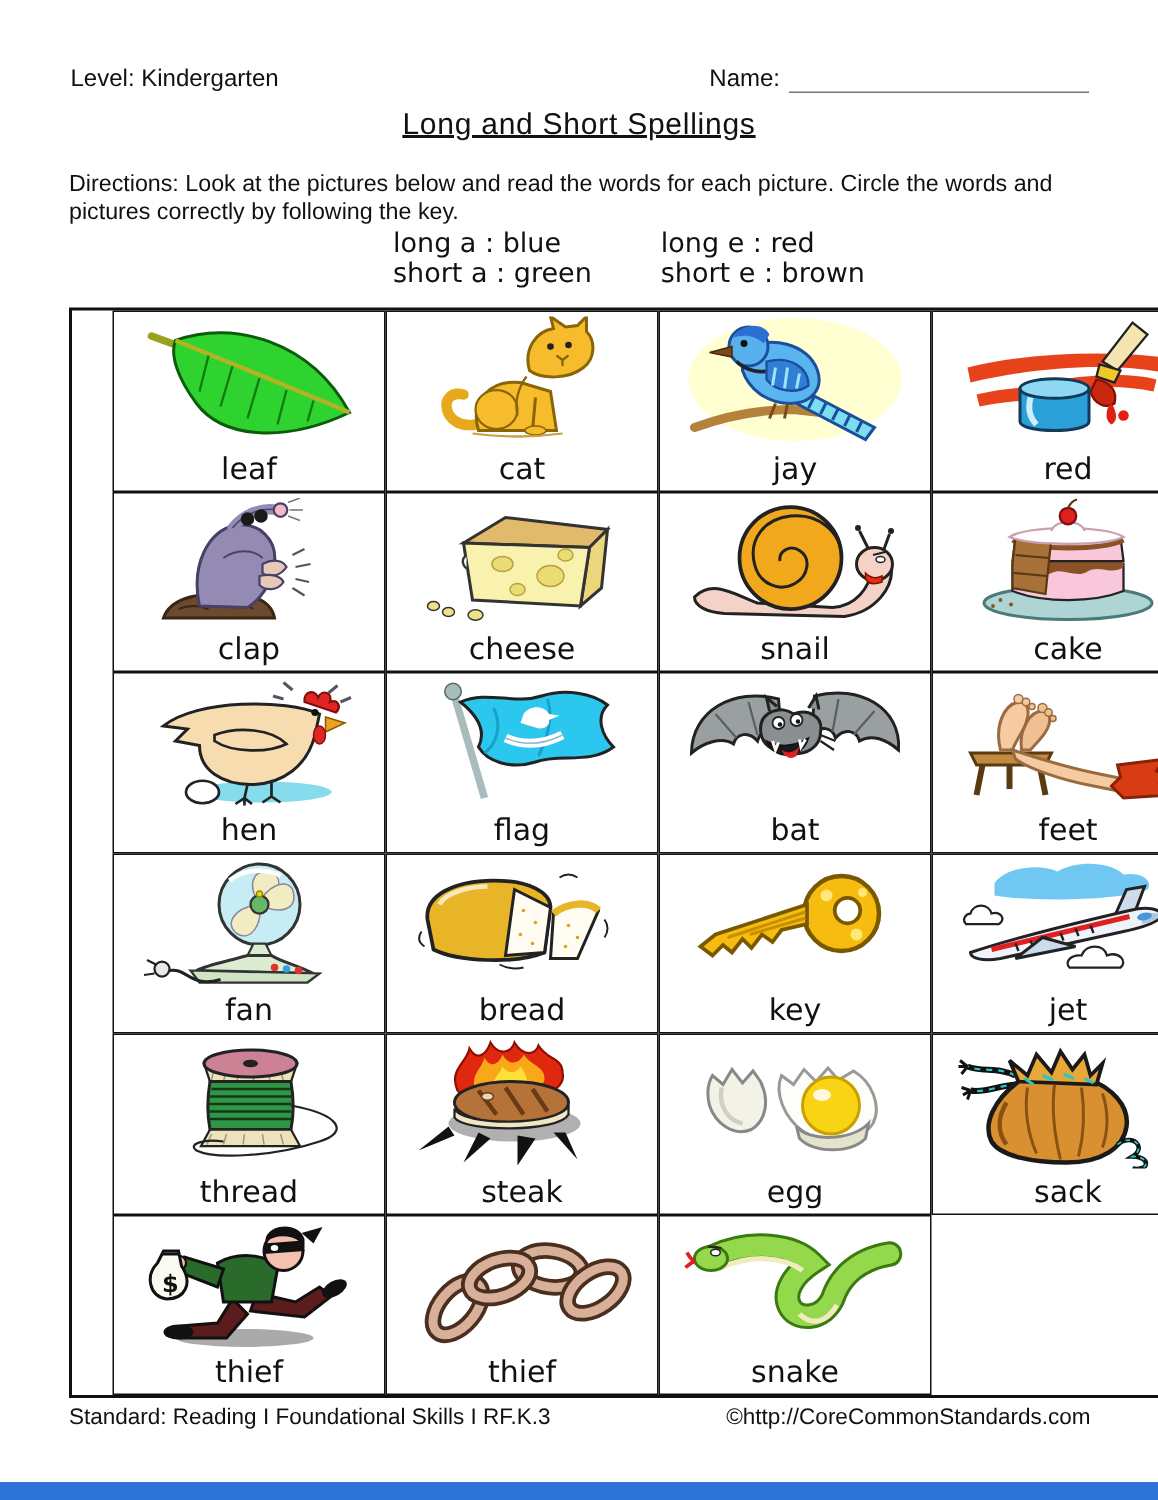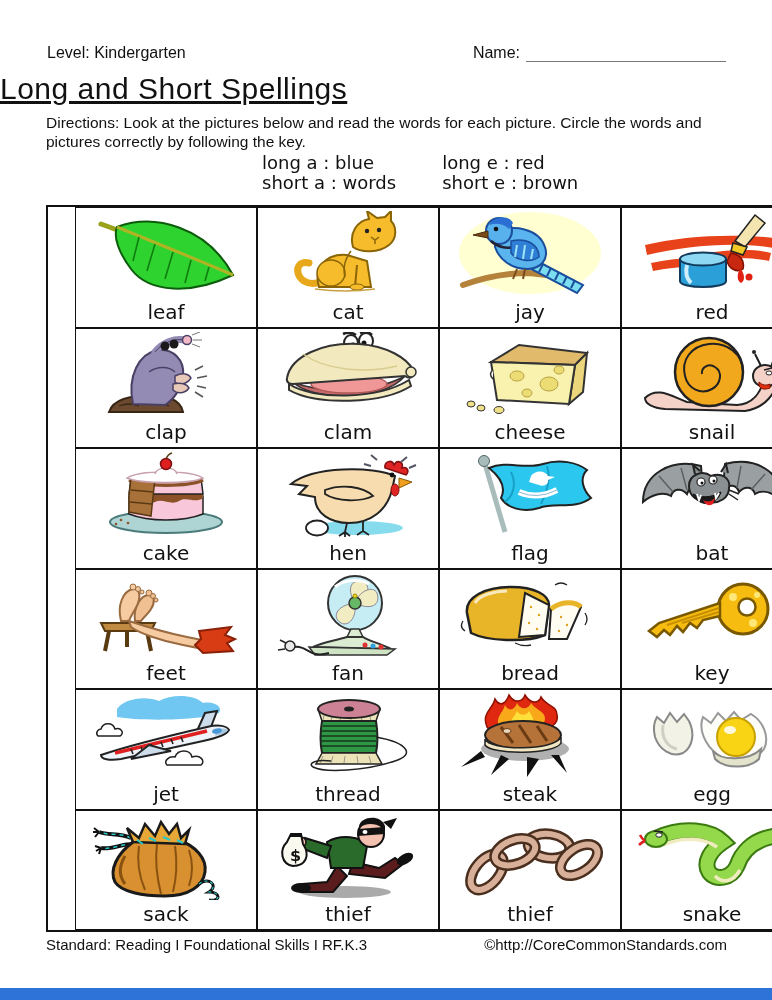--- a/index.html
+++ b/index.html
@@ -2,22 +2,22 @@
 <html><head>
 <meta charset="utf-8">
 <style>
   html,body{margin:0;padding:0;}
   body{width:772px;height:1000px;background:#fff;position:relative;
        font-family:"Liberation Sans",sans-serif;color:#111;overflow:hidden;}
   .hdr{position:absolute;top:44px;left:47px;right:46px;display:flex;
        justify-content:space-between;font-size:16px;}
   .namewrap{display:flex;align-items:flex-end;gap:6px;}
   .nameline{display:inline-block;width:200px;border-bottom:1.5px solid #777;height:16px;}
-  .title{position:absolute;top:72px;left:0;width:772px;
-         font-size:30px;text-decoration:underline;letter-spacing:.5px;}
+  .title{position:absolute;top:72px;left:0;width:772px;text-align:center;
+         font-size:20px;text-decoration:underline;letter-spacing:.5px;}
   .dirs{position:absolute;top:113px;left:46px;width:692px;font-size:15.5px;line-height:19px;}
   .dirs b{font-weight:normal;}
   .key{position:absolute;top:153px;left:262px;display:flex;gap:46px;
        font-family:"DejaVu Sans",sans-serif;font-size:18px;line-height:20px;}
   .key .col div{white-space:nowrap;}
   .grid{position:absolute;top:205px;left:46px;width:759px;height:727px;
         display:grid;grid-template-columns:repeat(4,1fr);grid-template-rows:repeat(6,1fr);
         border:2.5px solid #111;box-sizing:border-box;padding-left:27px;}
   .cell{border:1.2px solid #111;display:flex;flex-direction:column;align-items:center;
         justify-content:flex-end;overflow:hidden;box-sizing:border-box;}
@@ -39,21 +39,21 @@
   </span>
 </div>
 
 <div class="title">Long and Short Spellings</div>
 
 <div class="dirs"><b>Directions:</b><span> Look at the pictures below and read the words for each picture.  Circle the words and pictures correctly by following the key.</span></div>
 
 <div class="key">
   <div class="col">
     <div>long a : blue</div>
-    <div>short a : words</div>
+    <div>short a : green</div>
   </div>
   <div class="col">
     <div>long e : red</div>
     <div>short e : brown</div>
   </div>
 </div>
 
 <div class="grid">
 
   <div class="cell">
@@ -141,38 +141,20 @@
       <circle cx="74" cy="14" r="4.5" fill="#1a1a1a"></circle>
           <circle cx="83" cy="12" r="4.5" fill="#1a1a1a"></circle>
       <path d="M84 44 C92 40 98 42 100 46 C96 52 88 54 84 50 Z" fill="#e8c8b8" stroke="#4a4066" stroke-width="1.5"></path>
       <path d="M82 52 C90 50 96 52 98 56 C94 62 86 62 82 58 Z" fill="#e8c8b8" stroke="#4a4066" stroke-width="1.5"></path>
       <path d="M104 38 l8 -4 M106 46 l10 -2 M106 54 l9 2 M104 60 l8 5" stroke="#555" stroke-width="1.5"></path>
     </svg>
       </div>
     <div class="word">clap</div>
   </div>
 
-  <div class="cell">
-    <div class="pic">
-        <svg width="150" height="86" viewBox="0 0 150 86">
-      <path d="M70 2 q7 -3 13 1 M87 1 q7 -3 12 2" stroke="#222" stroke-width="2.5" fill="none"></path>
-      <ellipse cx="78" cy="11" rx="7" ry="8" fill="#fff" stroke="#222" stroke-width="2"></ellipse>
-      <ellipse cx="93" cy="9" rx="7" ry="8" fill="#fff" stroke="#222" stroke-width="2"></ellipse>
-      <circle cx="80" cy="13" r="2.5" fill="#111"></circle>
-          <circle cx="91" cy="11" r="2.5" fill="#111"></circle>
-      <path d="M20 50 C48 62 104 60 132 44 C120 58 96 64 70 64 C46 64 28 58 20 50 Z" fill="#c86a6a" stroke="#333" stroke-width="1.5"></path>
-      <ellipse cx="76" cy="52" rx="38" ry="9" fill="#f09898" stroke="#b05858" stroke-width="1.5"></ellipse>
-      <path d="M14 46 C18 24 50 10 86 12 C114 14 134 26 140 38 C142 44 138 48 132 44 L20 52 C16 52 13 50 14 46 Z" fill="#f2eabe" stroke="#333" stroke-width="2"></path>
-      <path d="M30 22 C52 38 92 42 124 34" stroke="#d8cc8e" stroke-width="1.5" fill="none"></path>
-      <path d="M16 52 C40 68 104 68 136 48 L138 54 C110 72 44 74 16 58 Z" fill="#f2eabe" stroke="#333" stroke-width="2"></path>
-      <circle cx="138" cy="40" r="5" fill="#f2eabe" stroke="#333" stroke-width="1.5"></circle>
-    </svg>
-      </div>
-    <div class="word">clam</div>
-  </div>
 
   <div class="cell">
     <div class="pic">
         <svg width="150" height="86" viewBox="0 0 150 86">
       <path d="M36 30 L64 13 L132 21 L120 33 Z" fill="#e2ba6c" stroke="#333" stroke-width="2"></path>
       <path d="M120 33 L132 21 L128 60 L114 72 Z" fill="#ecd67c" stroke="#333" stroke-width="2"></path>
       <path d="M36 30 L120 33 L114 72 L42 68 Z" fill="#f8f2ae" stroke="#333" stroke-width="2"></path>
       <ellipse cx="62" cy="44" rx="7" ry="5" fill="#ecdc74" stroke="#b8a040"></ellipse>
       <ellipse cx="94" cy="52" rx="9" ry="7" fill="#ecdc74" stroke="#b8a040"></ellipse>
       <ellipse cx="72" cy="61" rx="5" ry="4" fill="#ecdc74" stroke="#b8a040"></ellipse>

